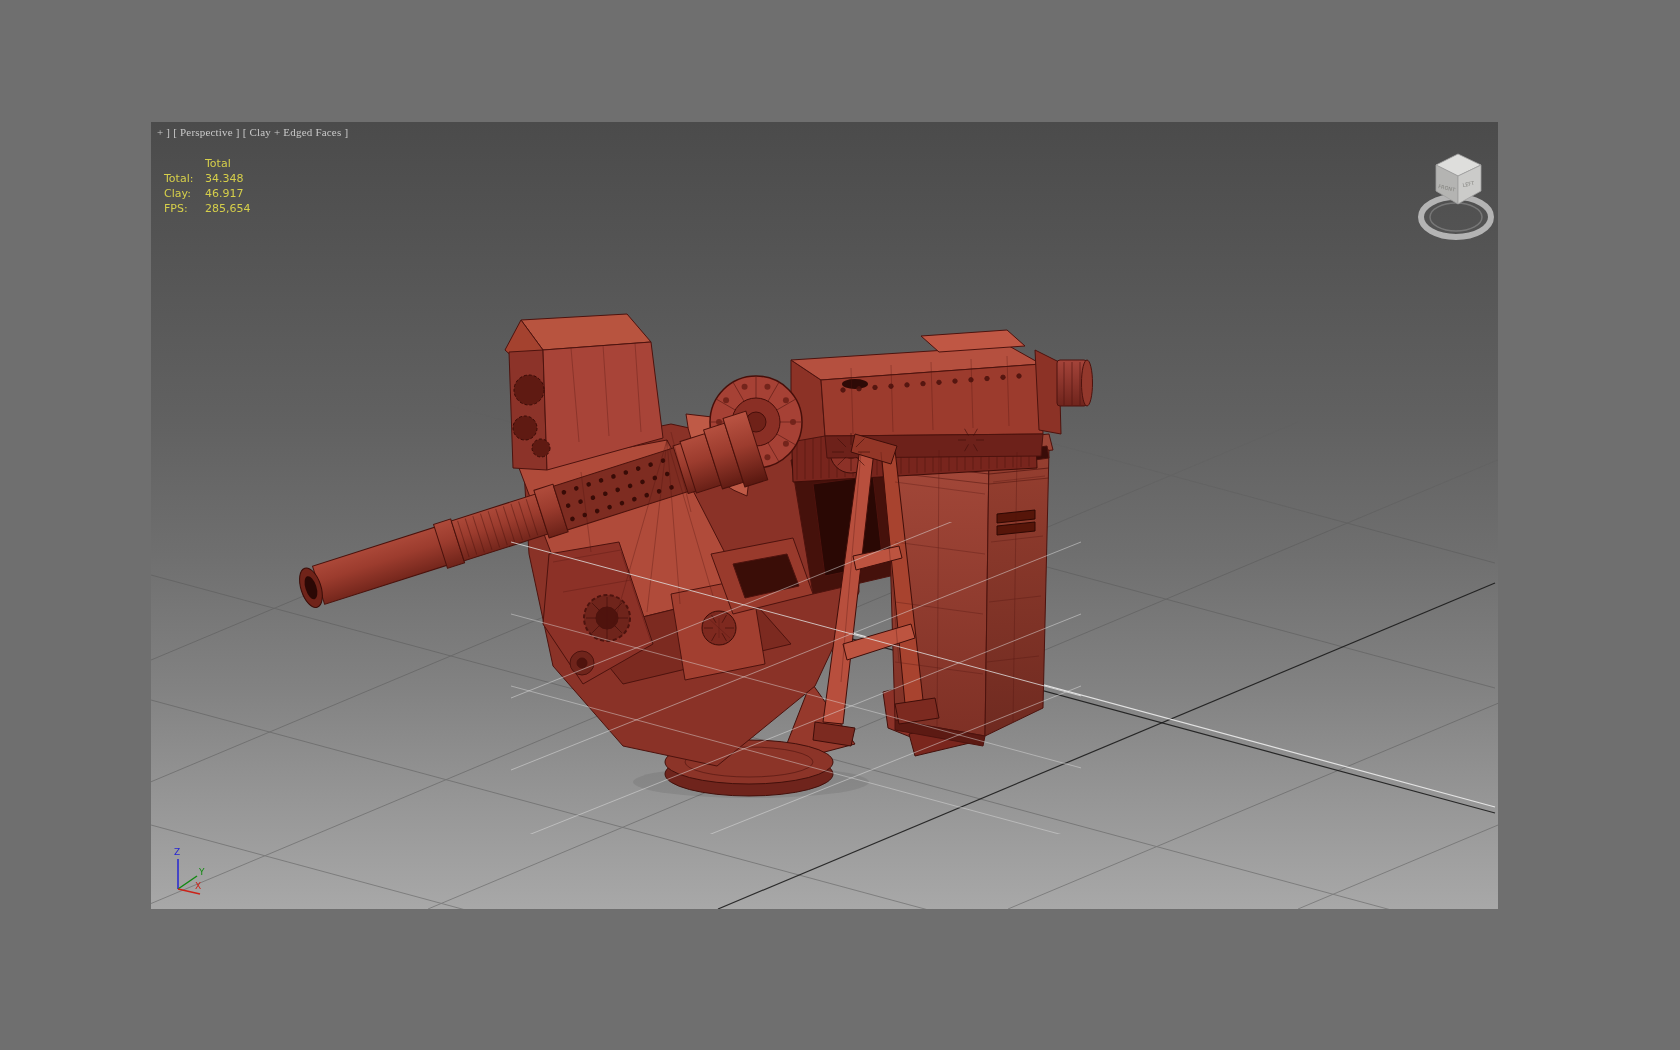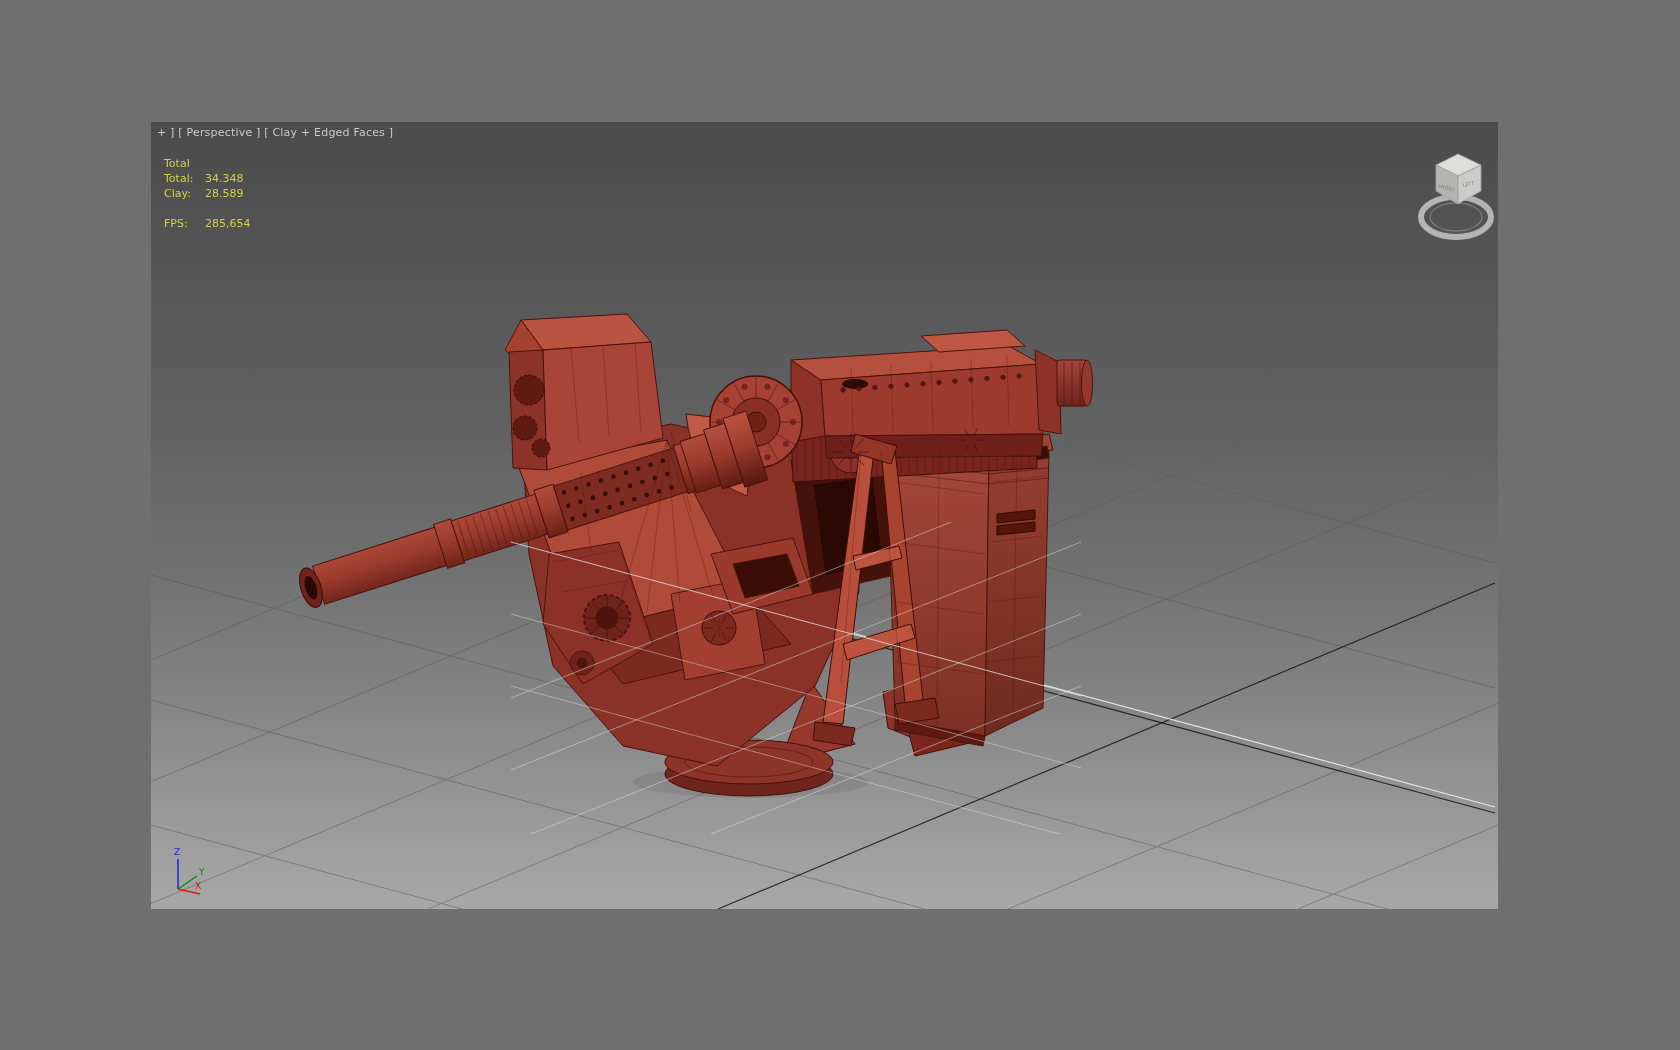--- a/index.html
+++ b/index.html
@@ -3,26 +3,26 @@
 <meta charset="utf-8">
 <style>
   html,body{margin:0;padding:0;width:1680px;height:1050px;overflow:hidden;
     background:#6f6f6f;font-family:"DejaVu Sans",sans-serif;}
   #frame{position:absolute;left:0;top:0;width:1680px;height:1050px;background:#6f6f6f;}
   #viewport{position:absolute;left:151px;top:122px;width:1347px;height:787px;
     background:linear-gradient(180deg,#4b4b4b 0%,#545454 16%,#616161 38%,#6f6f6f 55%,
       #828282 72%,#979797 87%,#a8a8a8 100%);}
   #vp-svg{position:absolute;left:0;top:0;width:1347px;height:787px;}
   .vp-label{position:absolute;left:6px;top:4px;font-size:11px;color:#c9c9c9;
-    letter-spacing:.2px;cursor:default;}
+    letter-spacing:.2px;cursor:default;font-family:Liberation Serif, serif;}
   .stats{position:absolute;left:13px;top:34px;font-size:11px;line-height:15px;
     color:#d6cf4a;}
   .stats .lb{display:inline-block;width:41px;}
-  .stats .hdr{}
-  .stats .fps-row{margin-top:15px;}
+  .stats .hdr{margin-left:41px;}
+  .stats .fps-row{}
   text{font-family:"DejaVu Sans",sans-serif;}
 </style>
 </head>
 <body>
 
 <div id="frame">
   <div id="viewport">
 
     <svg id="vp-svg" viewBox="0 0 1347 787">
       <defs>
@@ -395,20 +395,20 @@
     </svg>
 
     <div class="vp-label">+ ] [ Perspective ] [ Clay + Edged Faces ]</div>
 
     <div class="stats">
       <div class="hdr">Total</div>
       <div>
         <span class="lb">Total:</span><span>34.348</span>
       </div>
       <div>
-        <span class="lb">Clay:</span><span>28.589</span>
+        <span class="lb">Clay:</span><span>46.917</span>
       </div>
       <div class="fps-row">
         <span class="lb">FPS:</span><span>285,654</span>
       </div>
     </div>
   </div>
 </div>
 
 </body></html>

